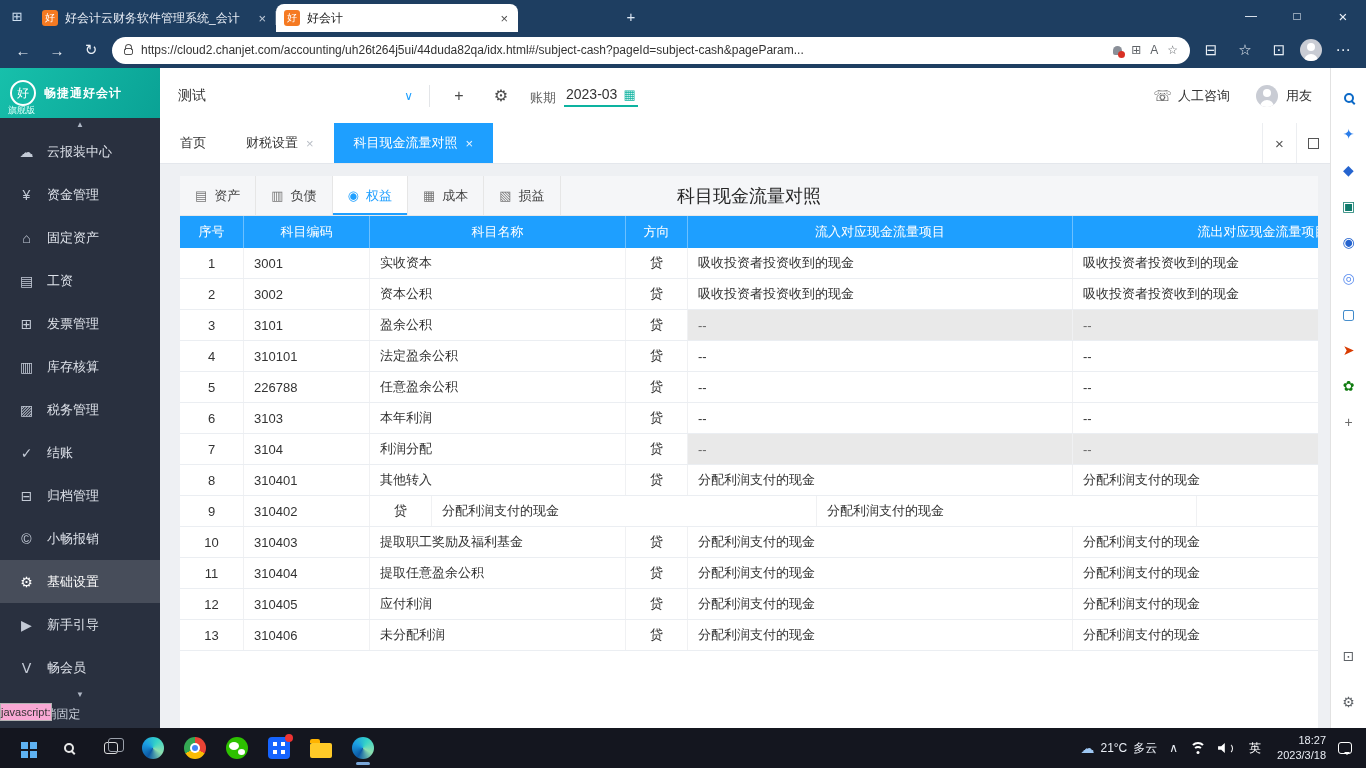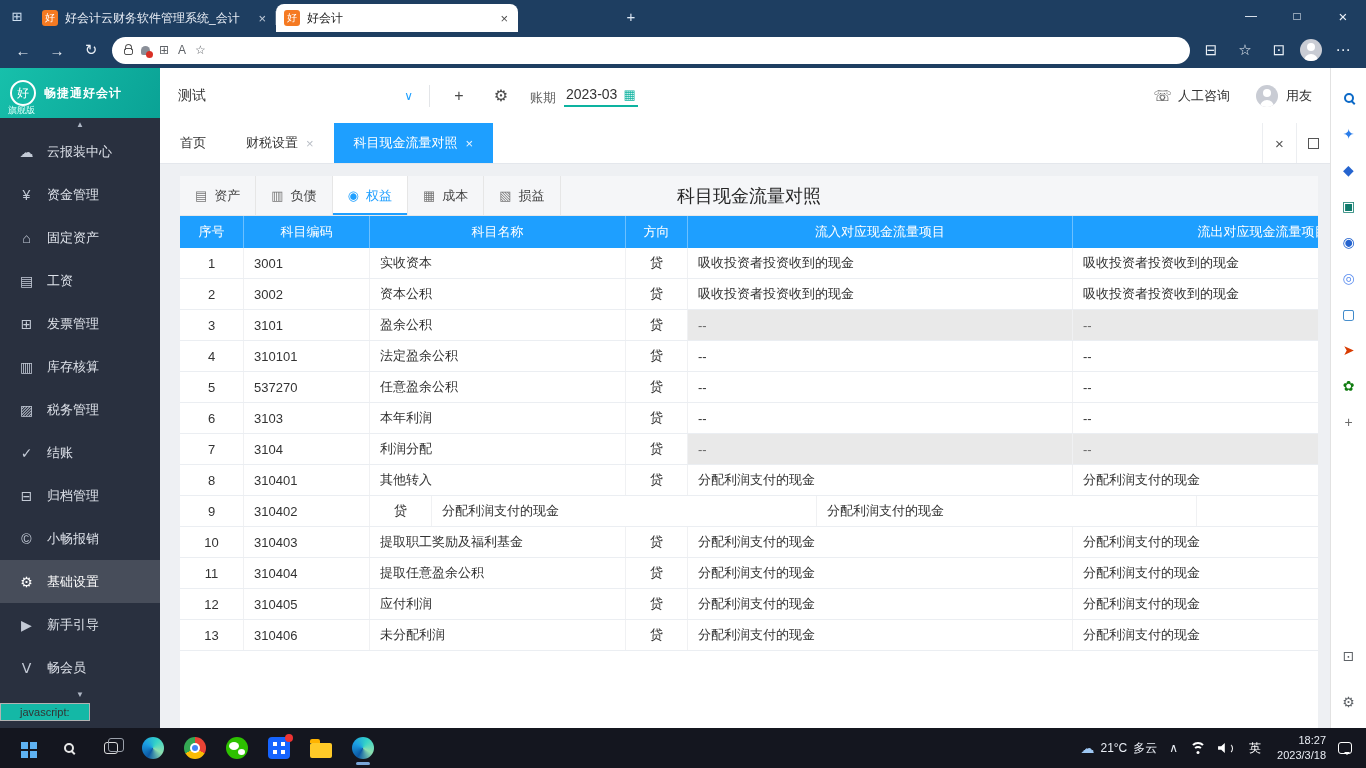--- a/index.html
+++ b/index.html
@@ -160,22 +160,22 @@
   .vol::before{content:"";position:absolute;left:0;top:1px;width:9px;height:10px;background:#fff;
                clip-path:polygon(0 32%,35% 32%,75% 0,75% 100%,35% 68%,0 68%)}
   .vol::after{content:"";position:absolute;right:0;top:1px;width:9px;height:9px;border:1.6px solid transparent;
               border-right-color:#fff;border-radius:50%}
   .lang{font-size:12px;color:#fff;padding:2px 4px}
   .clock{display:flex;flex-direction:column;align-items:flex-end;font-size:11px;line-height:1.35;color:#e9edf4}
   .notif{width:14px;height:12px;border:1.6px solid #fff;border-radius:3px;position:relative}
   .notif::after{content:"";position:absolute;bottom:-5px;right:1px;border:3px solid transparent;border-top-color:#fff}
 
   
-  .status-tip{position:absolute;left:0;bottom:47px;background:#14b8a6;border:1px solid #b3b3b3;color:#333;
-              font-size:11px;padding:2px 19px;z-index:50}
+  .status-tip{position:absolute;left:0;bottom:47px;background:#f9a8d4;border:1px solid #b3b3b3;color:#333;
+              font-size:11px;padding:2px 0;z-index:50}
 </style>
 </head>
 <body>
 
 <div id="screen">
 
   <div class="titlebar">
     <div class="ws-btn">⊞</div>
     <div class="tabstrip">
 
@@ -201,20 +201,21 @@
       <div class="winbtn" style="font-size:15px">×</div>
     </div>
   </div>
 
   <div class="navbar">
     <div class="nav-ic">←</div>
     <div class="nav-ic">→</div>
     <div class="nav-ic">↻</div>
     <div class="addr">
       <span class="lock"></span>
+      <span class="url-text">https://cloud2.chanjet.com/accounting/uh26t264j5ui/44duda82qa/idx.html#/subject-cash?pageId=subject-cash&amp;pageParam...</span>
       <span class="addr-right">
         <span class="bell"></span>
         <span>⊞</span>
         <span>A</span>
         <span>☆</span>
       </span>
     </div>
     <div class="nav-ic">⊟</div>
     <div class="nav-ic">☆</div>
     <div class="nav-ic">⊡</div>
@@ -436,21 +437,21 @@
                   <div class="td c-no">4</div>
                   <div class="td c-code">310101</div>
                   <div class="td c-name">法定盈余公积</div>
                   <div class="td c-dir">贷</div>
                   <div class="td c-in">--</div>
                   <div class="td c-out">--</div>
                 </div>
 
                 <div class="trow">
                   <div class="td c-no">5</div>
-                  <div class="td c-code">537270</div>
+                  <div class="td c-code">226788</div>
                   <div class="td c-name">任意盈余公积</div>
                   <div class="td c-dir">贷</div>
                   <div class="td c-in">--</div>
                   <div class="td c-out">--</div>
                 </div>
 
                 <div class="trow">
                   <div class="td c-no">6</div>
                   <div class="td c-code">3103</div>
                   <div class="td c-name">本年利润</div>

